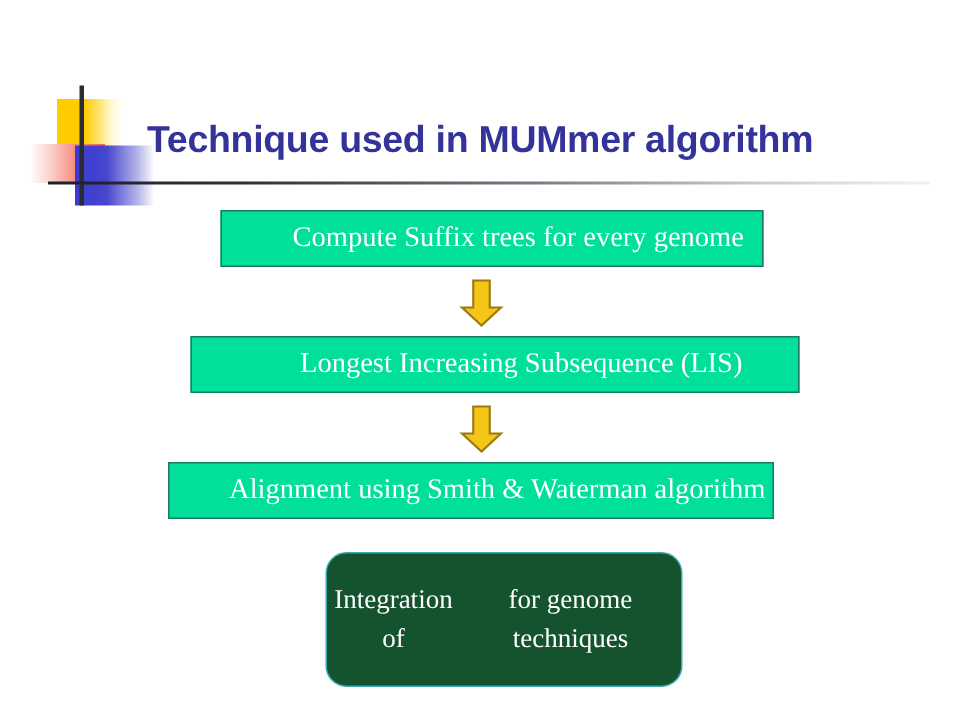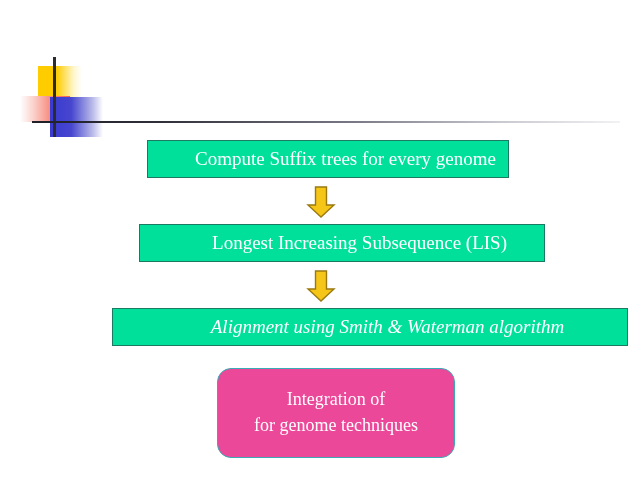--- a/index.html
+++ b/index.html
@@ -90,67 +90,68 @@
     font-family: "Liberation Serif", serif;
     font-size: 19px;
     display: flex;
     align-items: center;
     justify-content: center;
     text-align: center;
     line-height: 1.1;
     padding-left: 35px;
   }
   #proc-box-1 { left: 147px; top: 140px; width: 362px; height: 38px; }
-  #proc-box-2 { left: 127px; top: 224px; width: 406px; height: 38px; margin-left: 12px; }
-  #proc-box-3 { left: 112px; top: 308px; width: 516px; height: 38px; font-style: italic; }
+  #proc-box-2 { left: 127px; top: 224px; width: 406px; height: 38px; }
+  #proc-box-3 { left: 112px; top: 308px; width: 404px; height: 38px; }
 
   
   .arrow-down {
     position: absolute;
     width: 30px;
     height: 32px;
   }
   #arrow-1 { left: 306px; top: 186px; }
   #arrow-2 { left: 306px; top: 270px; }
 
   
   #final-box {
     position: absolute;
     left: 217px;
     top: 368px;
     width: 238px;
     height: 90px;
     box-sizing: border-box;
-    background: #ec4899;
+    background: #14532d;
     border: 1px solid #3aa9b5;
     border-radius: 14px;
     color: #ffffff;
     font-family: "Liberation Serif", serif;
     font-size: 18px;
     line-height: 1.42;
     display: flex;
-    flex-direction: column;
+    flex-direction: row;
     align-items: center;
     justify-content: center;
     text-align: center;
   }
   #final-box .line { display: block; }
 </style>
 </head>
 <body>
 
 <div id="slide">
 
   <div id="logo-mark">
     <div class="sq sq-yellow"></div>
     <div class="sq sq-red"></div>
     <div class="sq sq-blue"></div>
     <div class="sq logo-vline"></div>
   </div>
 
+  <div id="slide-title">Technique used in MUMmer algorithm</div>
 
   <div id="title-rule"></div>
 
   <div id="proc-box-1" class="proc-box">
     <span>Compute Suffix trees for every genome</span>
   </div>
 
   <div id="arrow-1" class="arrow-down">
     <svg width="30" height="32" viewBox="0 0 30 32" xmlns="http://www.w3.org/2000/svg">
       <polygon points="9.5,1 20.5,1 20.5,19 28,19 15,31 2,19 9.5,19" fill="#f5c518" stroke="#9a7a10" stroke-width="1.4" stroke-linejoin="miter"></polygon>

